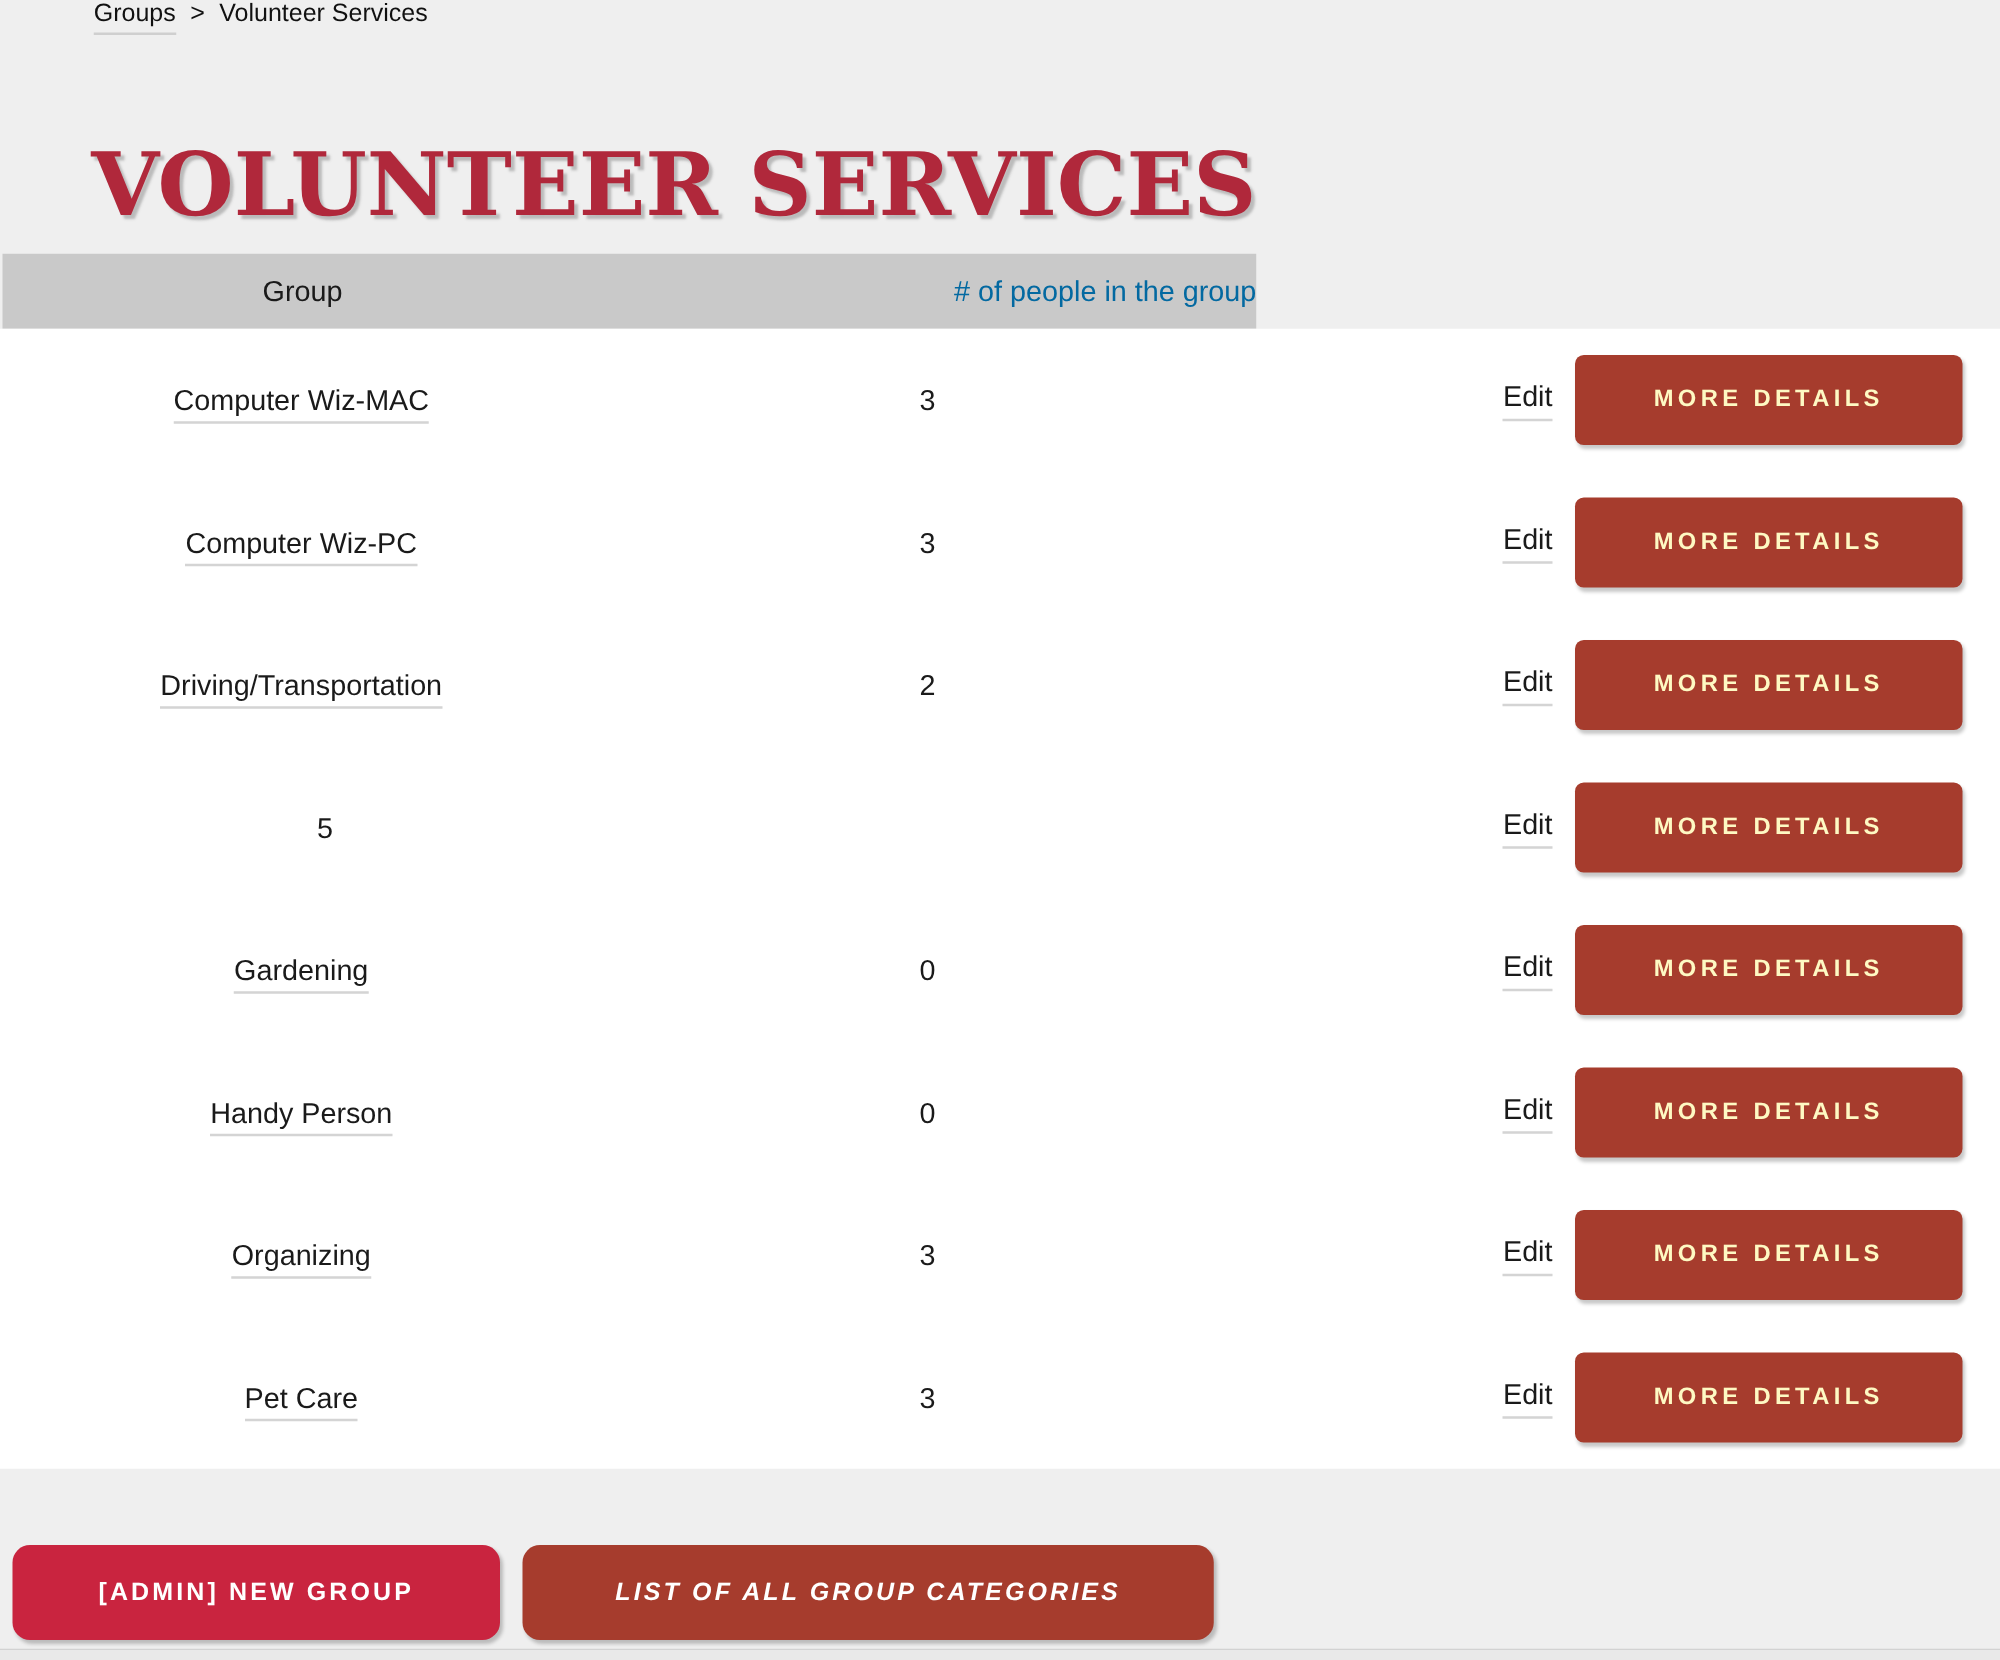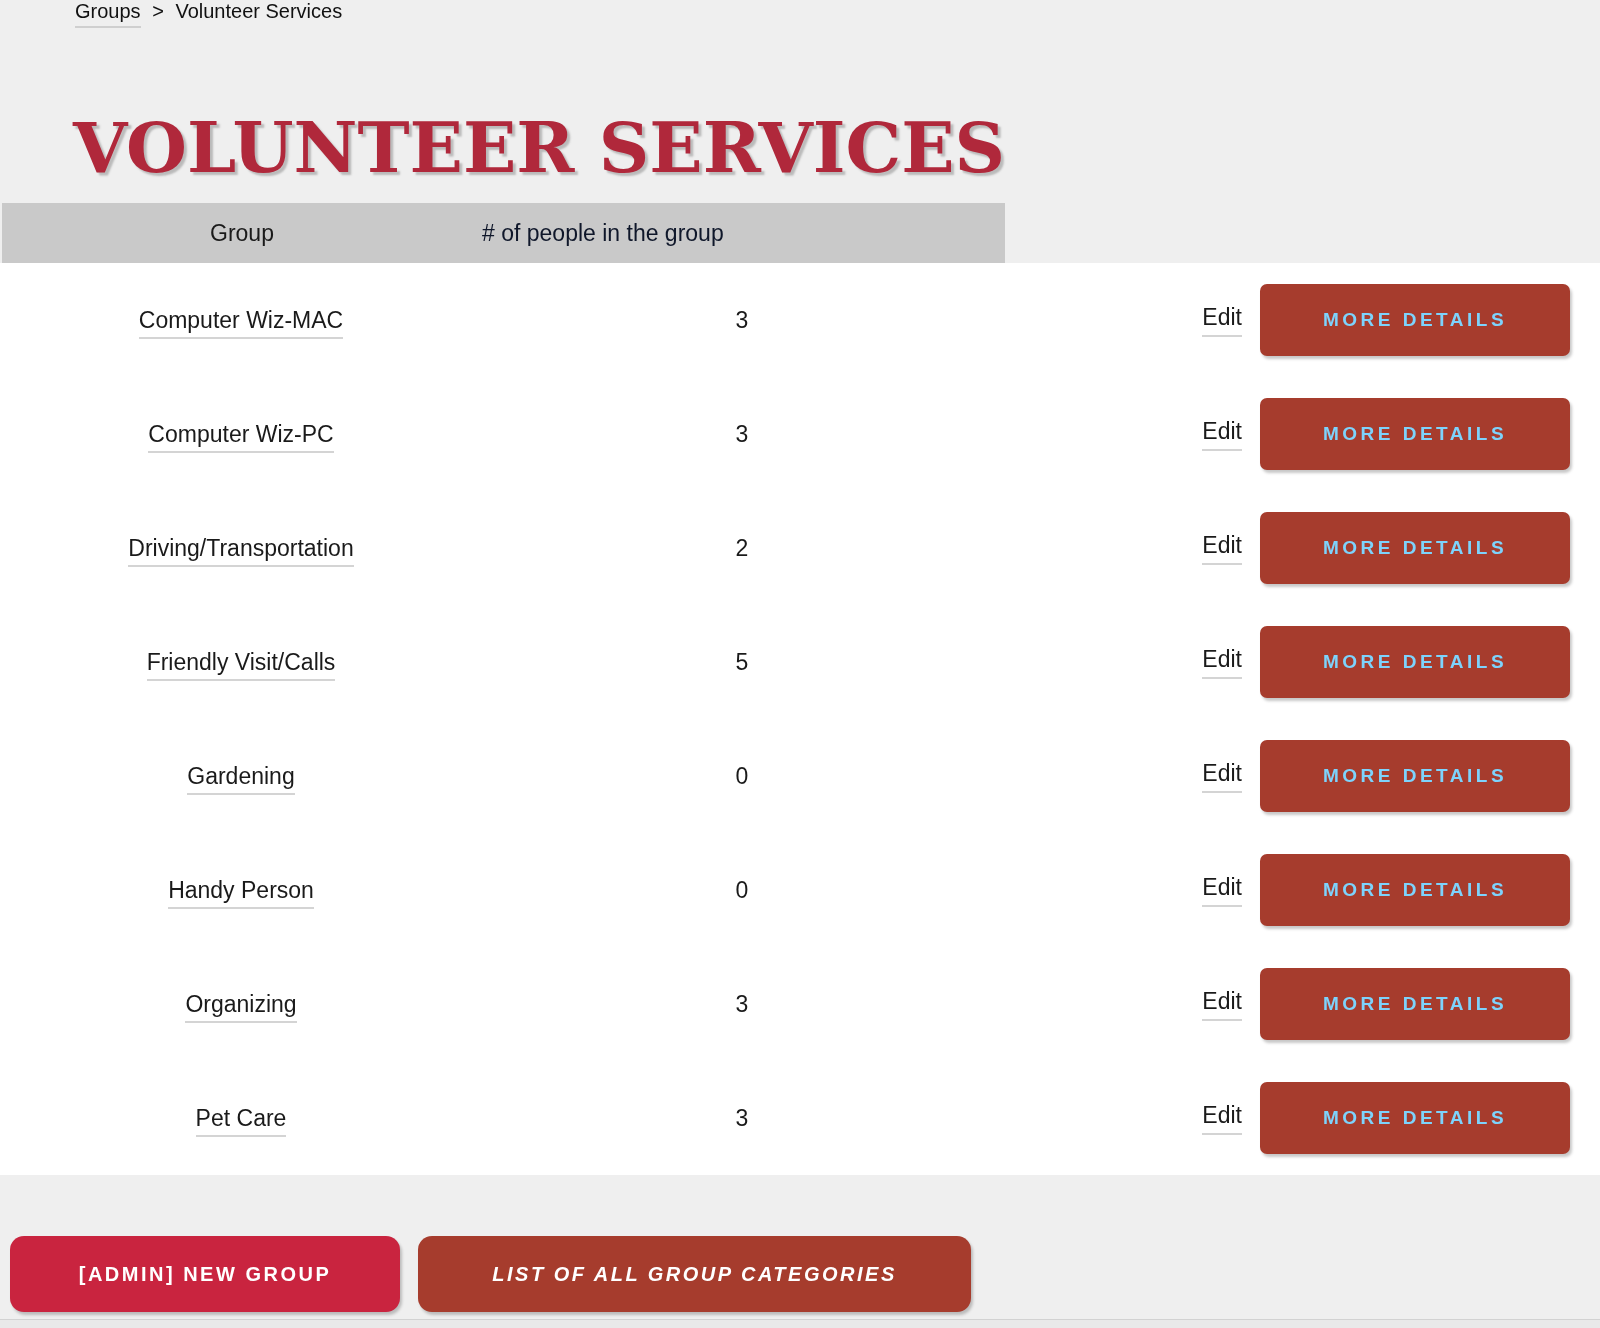--- a/index.html
+++ b/index.html
@@ -60,23 +60,23 @@
     align-items: center;
   }
   .th-group {
     width: 480px;
     text-align: center;
     font-size: 23px;
     color: #1a1a1a;
   }
   .th-count {
     width: 523px;
-    text-align: left;
-    font-size: 23px;
-    color: #0f172a;
+    text-align: right;
+    font-size: 23px;
+    color: #0369a1;
   }
 
   
   .table-body {
     position: absolute;
     top: 263px;
     left: 0;
     width: 1600px;
     height: 912px;
     background: #ffffff;
@@ -118,21 +118,21 @@
     text-decoration: none;
     border-bottom: 2px solid #d4d4d4;
     padding-bottom: 4px;
     cursor: pointer;
     margin-right: 18px;
   }
   .more-details-btn {
     width: 310px;
     height: 72px;
     background: #a63c2d;
-    color: #7dd3fc;
+    color: #fef9c3;
     border: none;
     border-radius: 7px;
     font-family: "Liberation Sans", sans-serif;
     font-size: 19px;
     font-weight: bold;
     letter-spacing: 3.5px;
     cursor: pointer;
     box-shadow: 2px 3px 3px rgba(0, 0, 0, 0.22);
     display: flex;
     align-items: center;
@@ -227,23 +227,20 @@
       <a href="#" class="group-link">Driving/Transportation</a>
     </div>
     <div class="cell-count">2</div>
     <div class="cell-actions">
       <a href="#" class="edit-link">Edit</a>
       <button class="more-details-btn">MORE DETAILS</button>
     </div>
   </div>
 
   <div class="group-row">
-    <div class="cell-name">
-      <a href="#" class="group-link">Friendly Visit/Calls</a>
-    </div>
     <div class="cell-count">5</div>
     <div class="cell-actions">
       <a href="#" class="edit-link">Edit</a>
       <button class="more-details-btn">MORE DETAILS</button>
     </div>
   </div>
 
   <div class="group-row">
     <div class="cell-name">
       <a href="#" class="group-link">Gardening</a>

